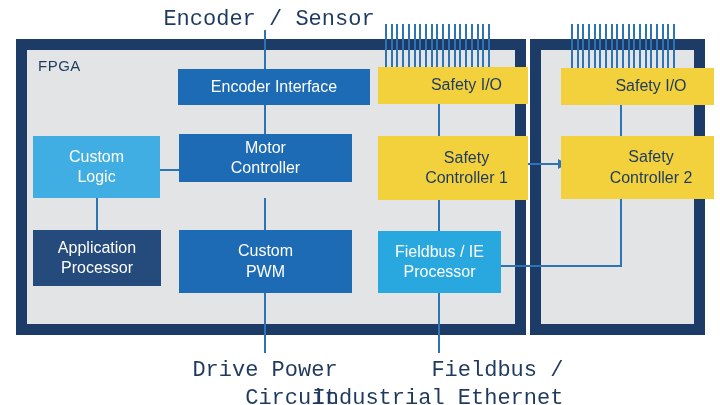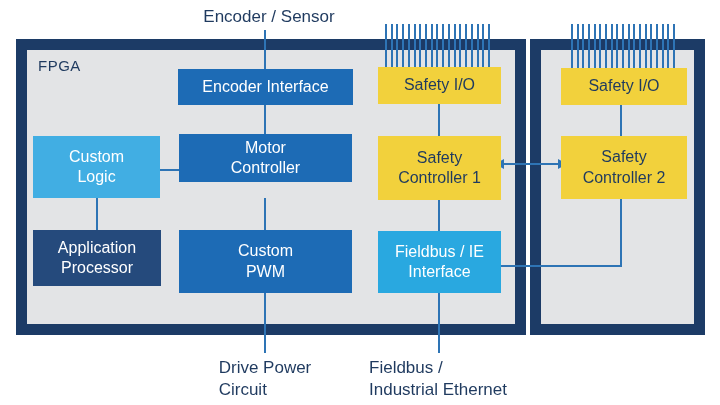--- a/index.html
+++ b/index.html
@@ -15,29 +15,29 @@
   }
   .node{
     position:absolute;display:flex;align-items:center;justify-content:center;
     text-align:center;font-size:16px;line-height:1.28;white-space:pre-line;
     z-index:3;
   }
   .node.blue{background:var(--medium_blue);color:var(--text_white);}
   .node.navy{background:var(--navy_box);color:var(--text_white);}
   .node.lightblue1{background:var(--light_blue_1);color:var(--text_white);}
   .node.lightblue2{background:var(--light_blue_2);color:var(--text_white);}
-  .node.yellow{background:var(--yellow);color:var(--text_navy);}
+  .node.yellow{background:var(--yellow);color:var(--text_navy);padding-left:27px;}
   .line{position:absolute;background:var(--line_blue);z-index:2;}
   .fpga-label{
     position:absolute;left:38px;top:57px;font-size:15px;
     color:var(--text_navy);z-index:3;letter-spacing:0.5px;
   }
   .ext-label{
-    position:absolute;font-size:17px;line-height:1.28;color:var(--text_navy);
-    text-align:left;white-space:pre-line;transform:translateX(-50%);z-index:3;
+    position:absolute;font-size:22px;line-height:1.28;color:var(--text_navy);
+    text-align:right;white-space:pre-line;transform:translateX(-50%);z-index:3;font-family:Liberation Mono, monospace;
   }
   .pins{
     position:absolute;display:flex;justify-content:space-between;
     z-index:2;
   }
   .pin{width:2px;height:100%;background:var(--line_blue);}
   .arrowhead{
     position:absolute;width:0;height:0;z-index:2;
     border-top:5px solid transparent;border-bottom:5px solid transparent;
   }
@@ -109,21 +109,21 @@
   <div class="line" style="left:438px;top:200px;width:2px;height:31px;"></div>
   <div class="line" style="left:438px;top:293px;width:2px;height:60px;"></div>
   <div class="line" style="left:620px;top:104px;width:2px;height:32px;"></div>
   <div class="line" style="left:620px;top:199px;width:2px;height:68px;"></div>
   <div class="line" style="left:501px;top:265px;width:121px;height:2px;"></div>
 
   <div class="line" style="left:503px;top:163px;width:56px;height:2px;"></div>
   <div class="arrowhead left" style="left:495px;top:159px;"></div>
   <div class="arrowhead right" style="left:558px;top:159px;"></div>
 
-  <div class="node blue" style="left:178px;top:69px;width:175px;height:36px;">
+  <div class="node blue" style="left:178px;top:69px;width:192px;height:36px;">
     <span>Encoder Interface</span>
   </div>
   <div class="node lightblue1" style="left:33px;top:136px;width:127px;height:62px;">
     <span>Custom
 Logic</span>
   </div>
   <div class="node blue" style="left:179px;top:134px;width:173px;height:48px;">
     <span>Motor
 Controller</span>
   </div>
@@ -137,21 +137,21 @@
   </div>
   <div class="node yellow" style="left:378px;top:67px;width:123px;height:37px;">
     <span>Safety I/O</span>
   </div>
   <div class="node yellow" style="left:378px;top:136px;width:123px;height:64px;">
     <span>Safety
 Controller 1</span>
   </div>
   <div class="node lightblue2" style="left:378px;top:231px;width:123px;height:62px;">
     <span>Fieldbus / IE
-Interface</span>
+Processor</span>
   </div>
 
   <div class="node yellow" style="left:561px;top:68px;width:126px;height:37px;">
     <span>Safety I/O</span>
   </div>
   <div class="node yellow" style="left:561px;top:136px;width:126px;height:63px;">
     <span>Safety
 Controller 2</span>
   </div>
 

